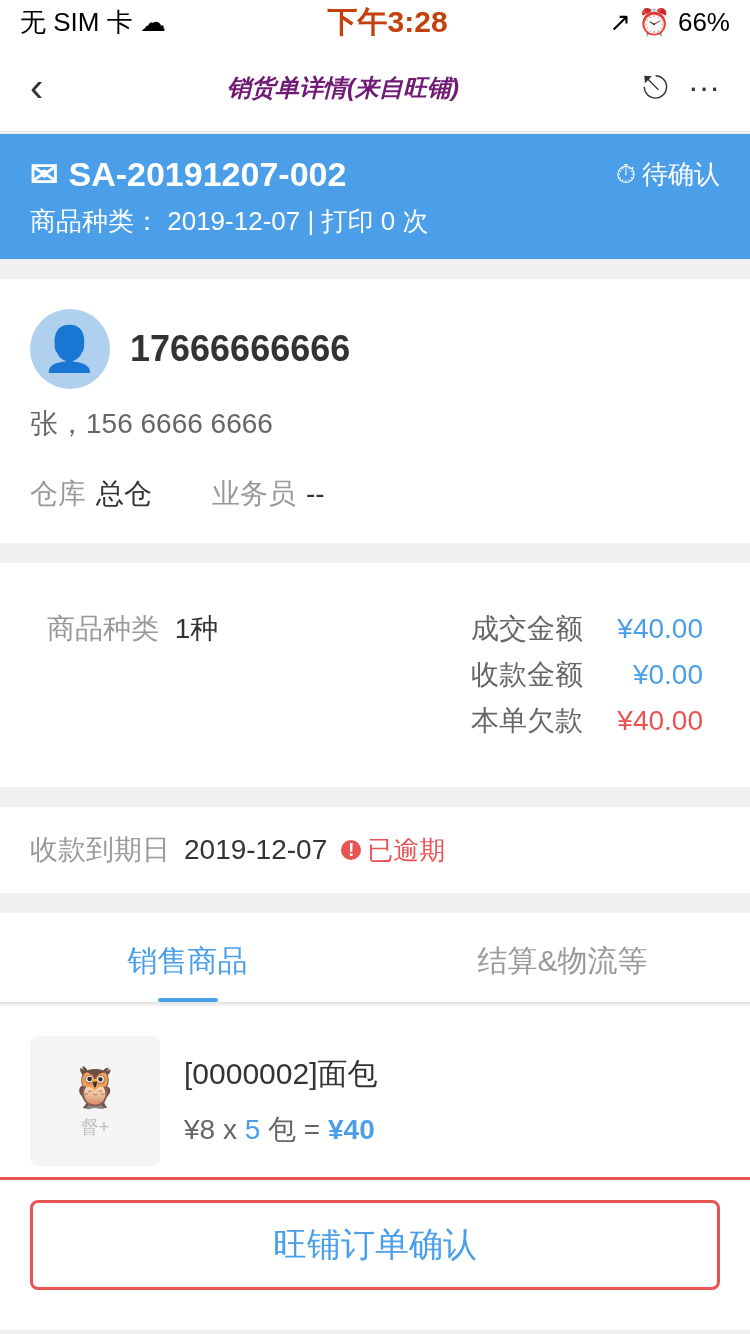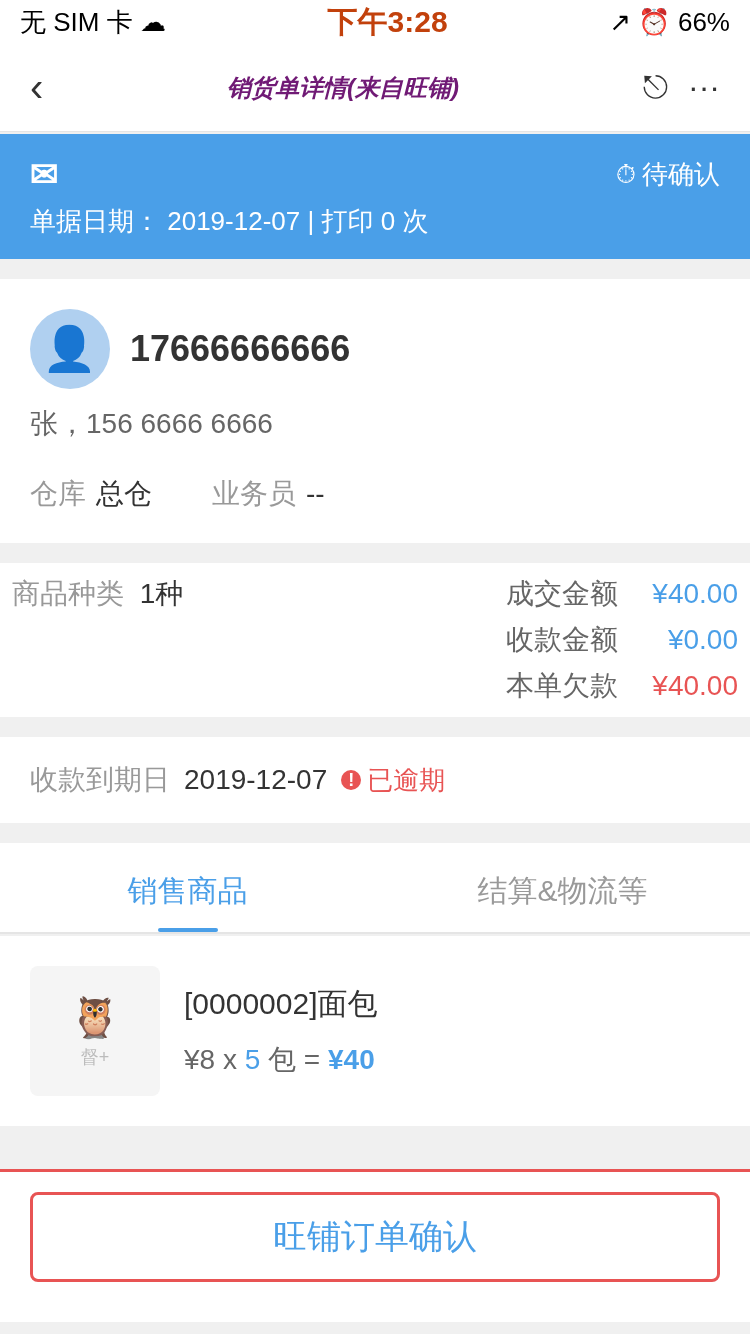--- a/index.html
+++ b/index.html
@@ -140,21 +140,21 @@
       display: flex;
       align-items: center;
       gap: 10px;
     }
     .meta-label { color: #999; }
     .meta-value { color: #333; }
 
     
     .summary-card {
       background: #fff;
-      padding: 12px;
+      padding: 47px;
       margin-top: 20px;
       display: flex;
       justify-content: space-between;
       align-items: flex-start;
     }
     .summary-left {
       font-size: 28px;
       color: #666;
     }
     .summary-left-label { color: #999; }
@@ -289,21 +289,21 @@
 
     
     .empty-space {
       background: #f0f0f0;
       height: 200px;
     }
 
     
     .bottom-bar {
       position: fixed;
-      bottom: 12px;
+      bottom: 4px;
       left: 0;
       width: 750px;
       background: #fff;
       padding: 20px 30px 40px;
       border-top: 3px solid #e85454;
     }
     .confirm-btn {
       width: 100%;
       height: 90px;
       border: 3px solid #e85454;
@@ -333,28 +333,29 @@
   <div class="nav-actions">
     <span class="nav-action-btn">⎋</span>
     <span class="nav-action-btn">···</span>
   </div>
 </div>
 
 <div class="order-header">
   <div class="order-header-top">
     <div class="order-id">
       <span>✉</span>
+      <span>SA-20191207-002</span>
     </div>
     <div class="order-status">
       <span>⏱</span>
       <span>待确认</span>
     </div>
   </div>
   <div class="order-date">
-    <span>单据日期：</span>
+    <span>商品种类：</span>
     <span>2019-12-07</span>
     <span>| 打印</span>
     <span>0</span>
     <span>次</span>
   </div>
 </div>
 
 <div class="customer-card">
   <div class="customer-header">
     <div class="avatar">

